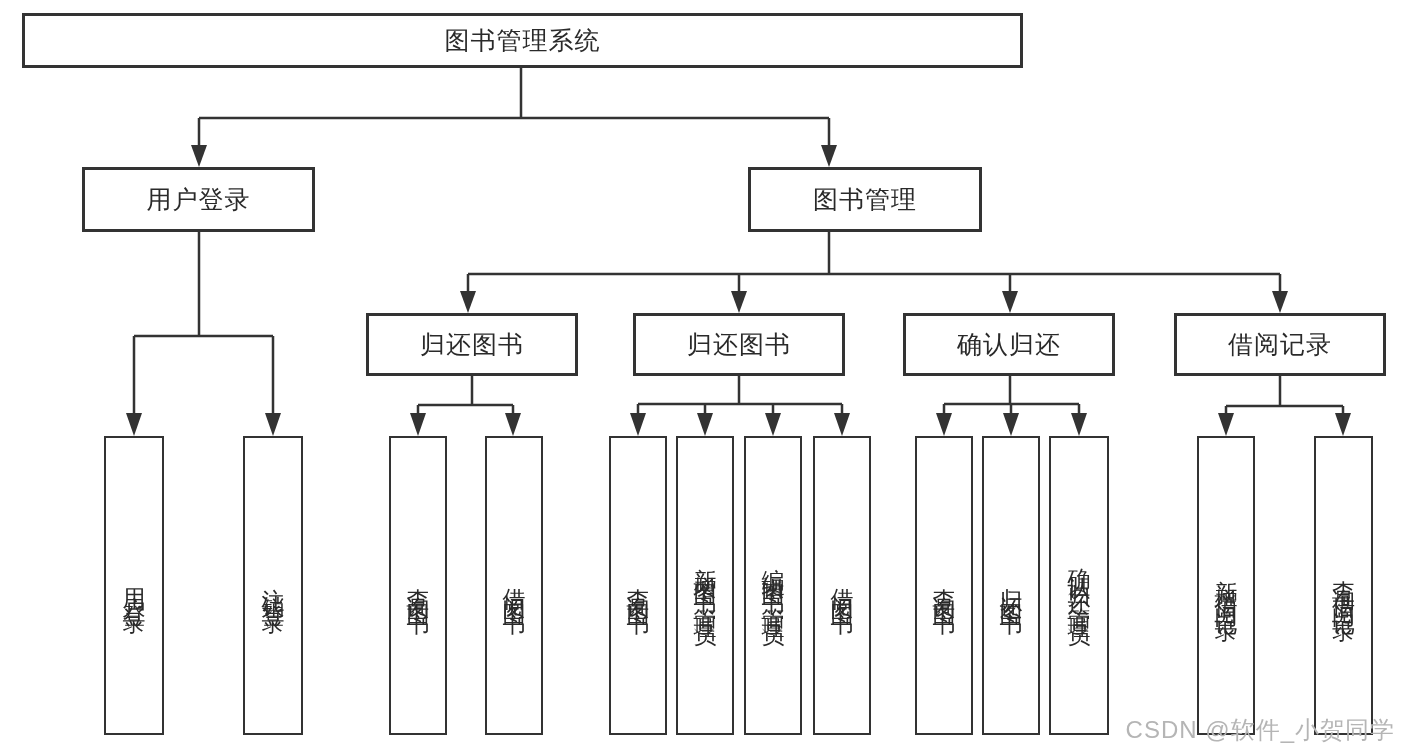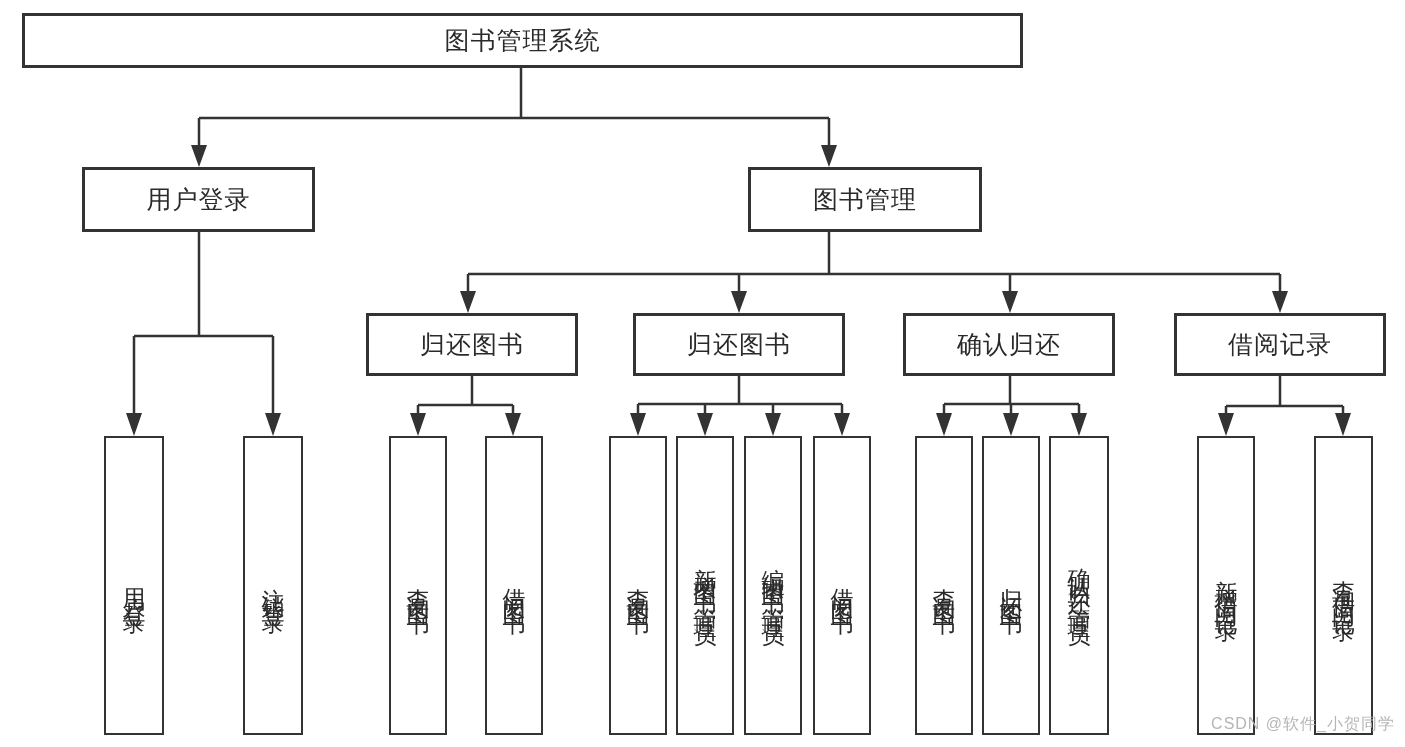--- a/index.html
+++ b/index.html
@@ -50,21 +50,21 @@
     letter-spacing: 8px;
     line-height: 1;
     z-index: 2;
     top: 436px;
     height: 299px;
   }
   .watermark {
     position: absolute;
     right: 10px;
     top: 714px;
-    font-size: 16px;
+    font-size: 24px;
     color: #b5b5b5;
     letter-spacing: 1px;
     z-index: 5;
     white-space: nowrap;
   }
   .lvl2 { top: 167px; height: 65px; border-width: 3px; }
   .lvl3 { top: 313px; height: 63px; border-width: 3px; width: 212px; }
 </style>
 </head>
 <body>

